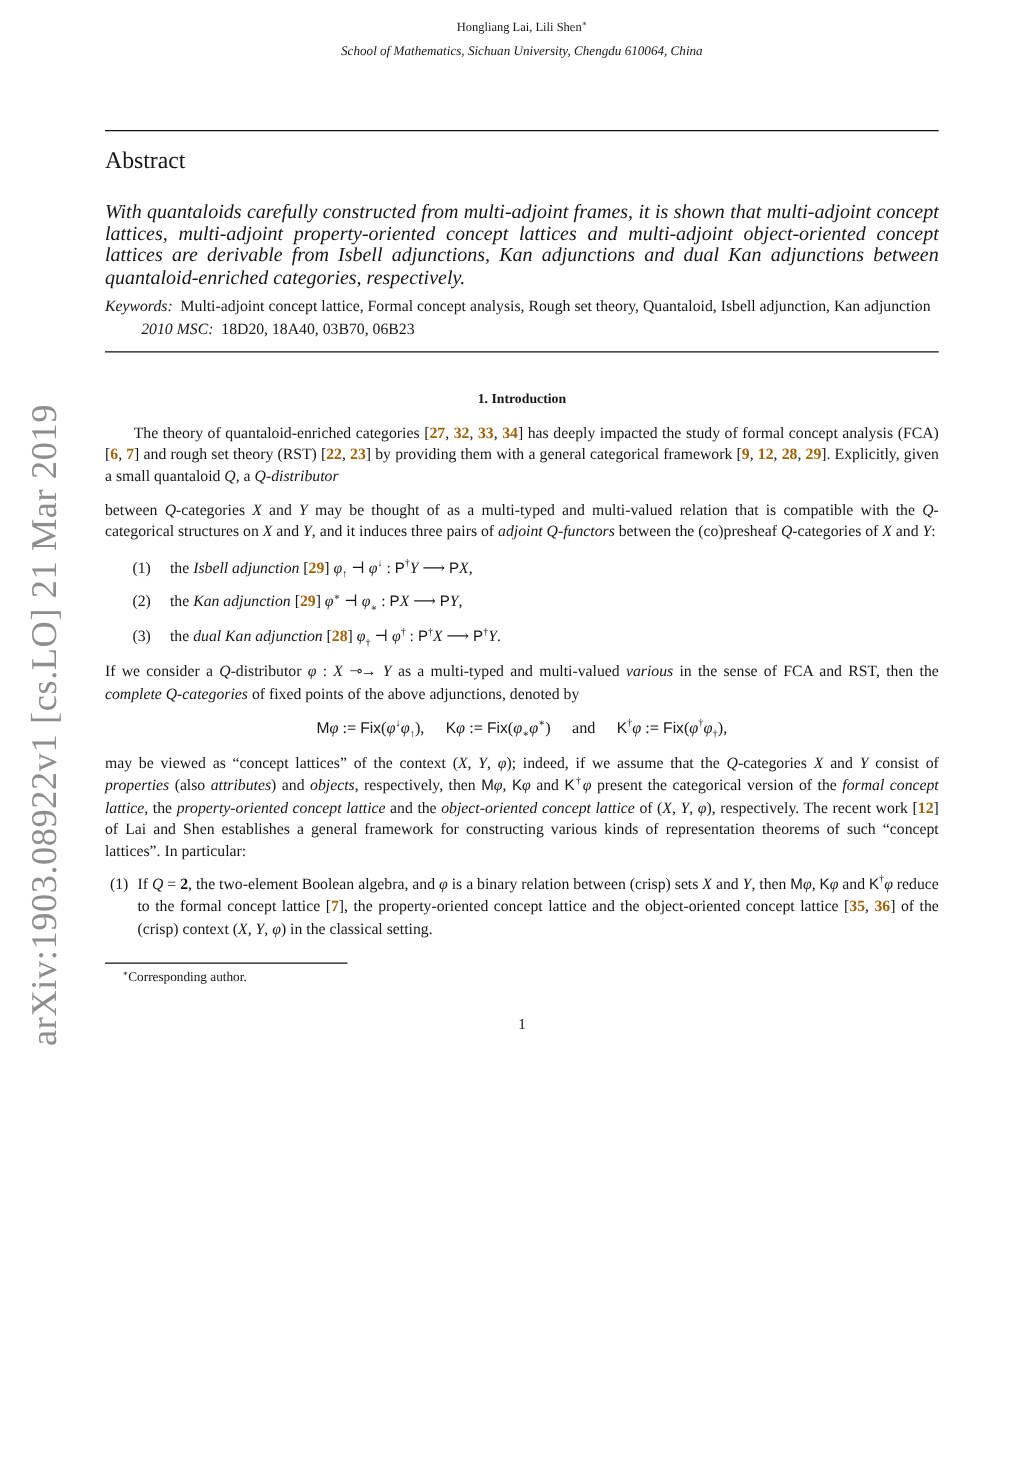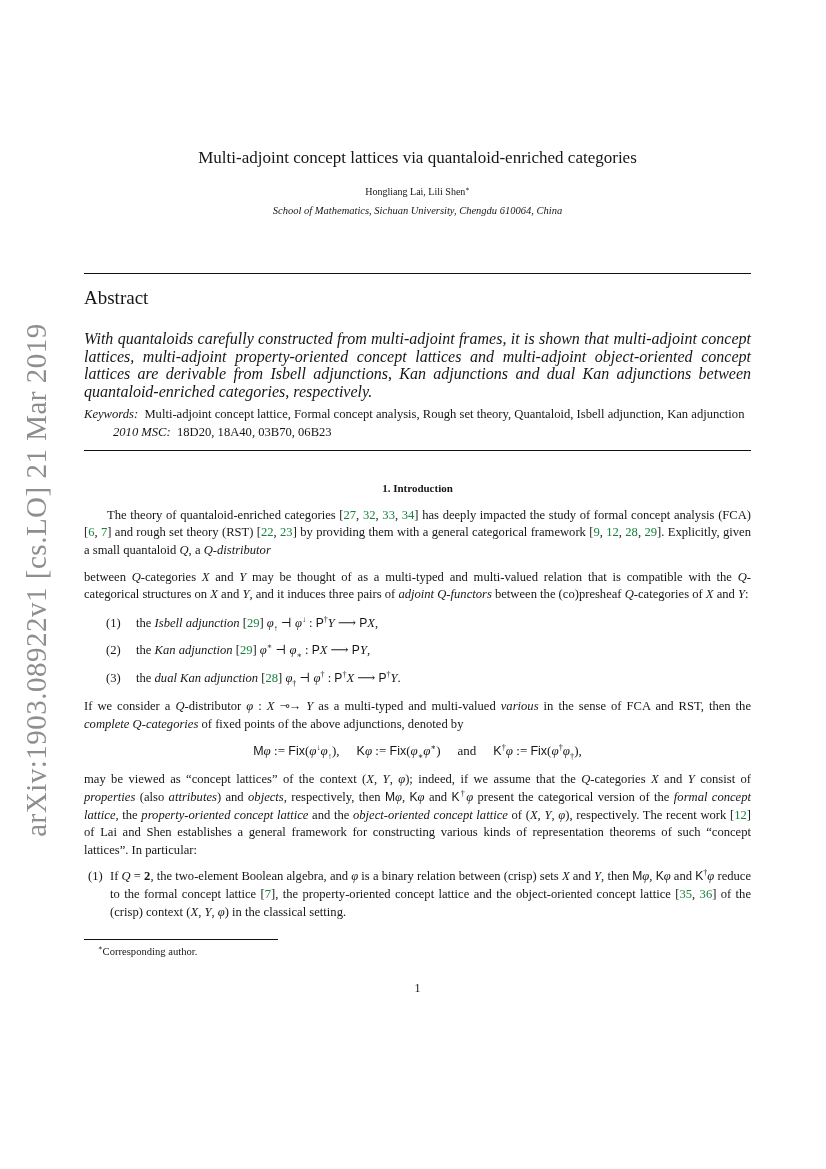--- a/index.html
+++ b/index.html
@@ -53,21 +53,21 @@
   .formula { margin-top:9px; text-align:center; font-size:13px; line-height:18px; }
 
   .adj-list { margin-top:12px; }
   .adj-item { display:flex; margin-left:22px; margin-bottom:12.5px; font-size:12.6px; line-height:15px; }
   .adj-label { width:22px; flex:0 0 auto; }
   .adj-text { margin-left:8px; }
 
   .part-item { position:relative; margin-top:9px; padding-left:26px; font-size:12.6px; line-height:17.6px; text-align:justify; }
   .part-label { position:absolute; left:4px; top:0; }
 
-  .cite { color:#15803d; }
+  .cite { color:#a16207;font-weight:bold; }
   .sf { font-family:"Liberation Sans","DejaVu Sans",sans-serif; font-size:0.96em; }
   .tt { font-family:"Liberation Mono","DejaVu Sans Mono",monospace; font-size:0.92em; }
   .dist { letter-spacing:-2px; padding-right:2px; }
   .gap { display:inline-block; width:17px; }
   sup { font-size:64%; line-height:0; }
   sub { font-size:64%; line-height:0; }
 
   .fn-rule { border:none; border-top:1px solid #111; width:194px; margin:18px 0 0 0; }
   .footnote { margin-top:5px; font-size:10.6px; line-height:13.5px; padding-left:14px; }
   .footnote-emails { margin-top:1px; }
@@ -76,21 +76,20 @@
 </style>
 </head>
 <body>
 
 <div class="page">
 
   <div class="watermark">arXiv:1903.08922v1  [cs.LO]  21 Mar 2019</div>
 
   <div class="content">
 
-    <h1 class="title">Multi-adjoint concept lattices via quantaloid-enriched categories</h1>
     <div class="authors">Hongliang Lai, Lili Shen<sup>∗</sup></div>
     <div class="affiliation">School of Mathematics, Sichuan University, Chengdu 610064, China</div>
 
     <hr class="rule rule-top">
 
     <div class="abs-heading">Abstract</div>
     <div class="abs-body">With quantaloids carefully constructed from multi-adjoint frames, it is shown that multi-adjoint concept lattices, multi-adjoint property-oriented concept lattices and multi-adjoint object-oriented concept lattices are derivable from Isbell adjunctions, Kan adjunctions and dual Kan adjunctions between quantaloid-enriched categories, respectively.</div>
     <div class="keywords"><i>Keywords:</i>&nbsp;&nbsp;Multi-adjoint concept lattice, Formal concept analysis, Rough set theory, Quantaloid, Isbell adjunction, Kan adjunction</div>
     <div class="msc"><i>2010 MSC:</i>&nbsp;&nbsp;18D20, 18A40, 03B70, 06B23</div>
 

